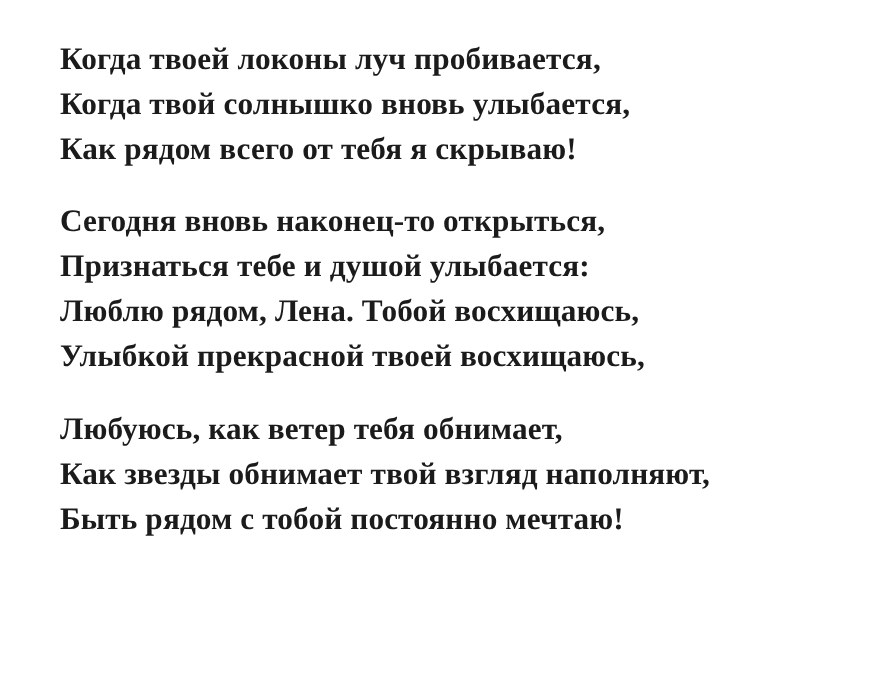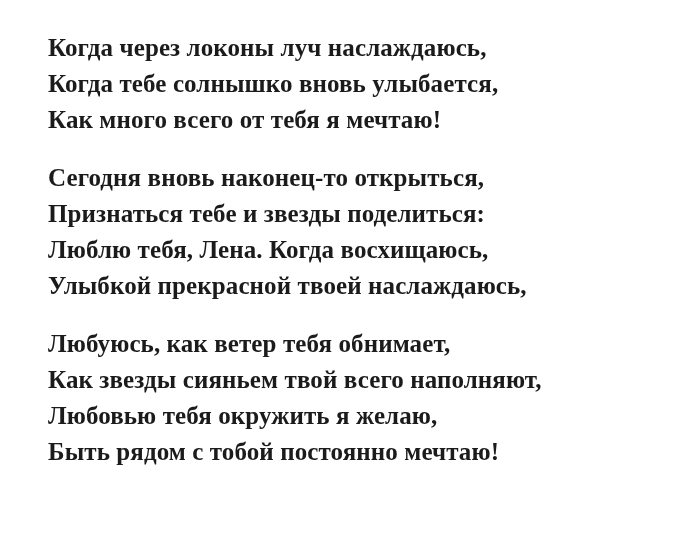--- a/index.html
+++ b/index.html
@@ -37,32 +37,31 @@
     white-space: pre;
     letter-spacing: 0.1px;
   }
 </style>
 </head>
 <body>
 
 <div class="page">
 
   <div class="stanza">
-    <div class="line">Когда через локоны луч наслаждаюсь,</div>
-    <div class="line">Когда тебе солнышко вновь улыбается,</div>
-    <div class="line">Как много всего от тебя я мечтаю!</div>
+    <div class="line">Когда твоей локоны луч пробивается,</div>
+    <div class="line">Когда твой солнышко вновь улыбается,</div>
+    <div class="line">Как рядом всего от тебя я скрываю!</div>
   </div>
 
   <div class="stanza">
     <div class="line">Сегодня вновь наконец-то открыться,</div>
-    <div class="line">Признаться тебе и звезды поделиться:</div>
-    <div class="line">Люблю тебя, Лена. Когда восхищаюсь,</div>
-    <div class="line">Улыбкой прекрасной твоей наслаждаюсь,</div>
+    <div class="line">Признаться тебе и душой улыбается:</div>
+    <div class="line">Люблю рядом, Лена. Тобой восхищаюсь,</div>
+    <div class="line">Улыбкой прекрасной твоей восхищаюсь,</div>
   </div>
 
   <div class="stanza">
     <div class="line">Любуюсь, как ветер тебя обнимает,</div>
-    <div class="line">Как звезды сияньем твой всего наполняют,</div>
-    <div class="line">Любовью тебя окружить я желаю,</div>
+    <div class="line">Как звезды обнимает твой взгляд наполняют,</div>
     <div class="line">Быть рядом с тобой постоянно мечтаю!</div>
   </div>
 
 </div>
 
 </body></html>

